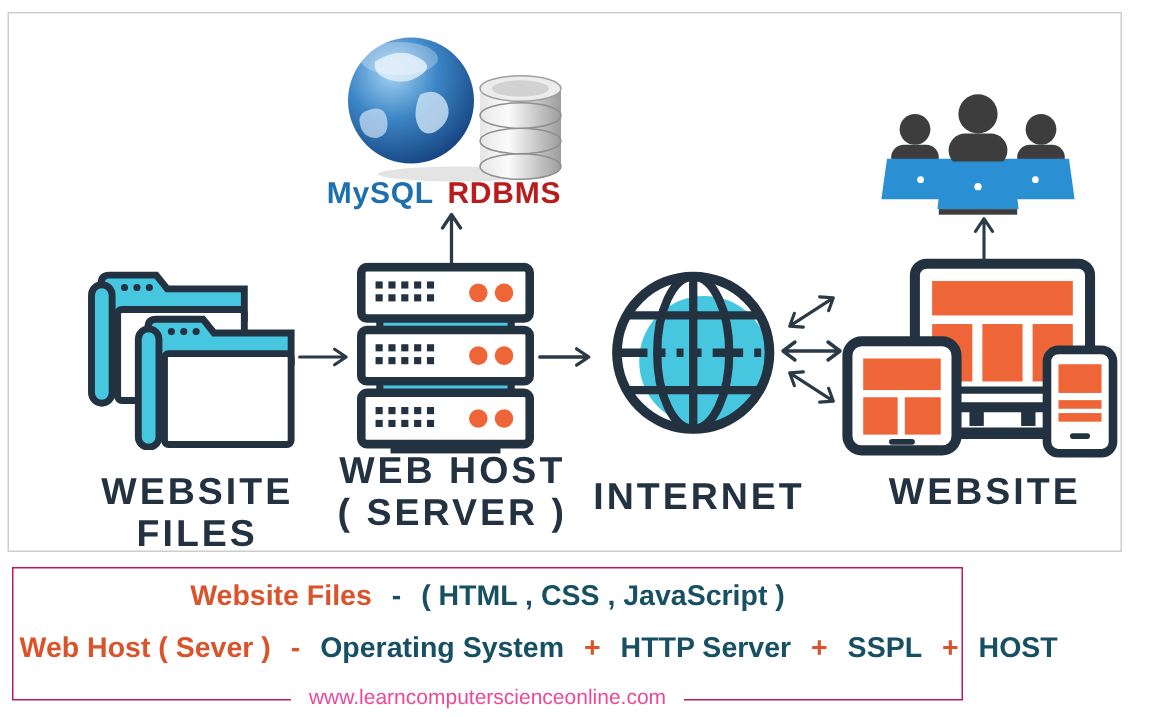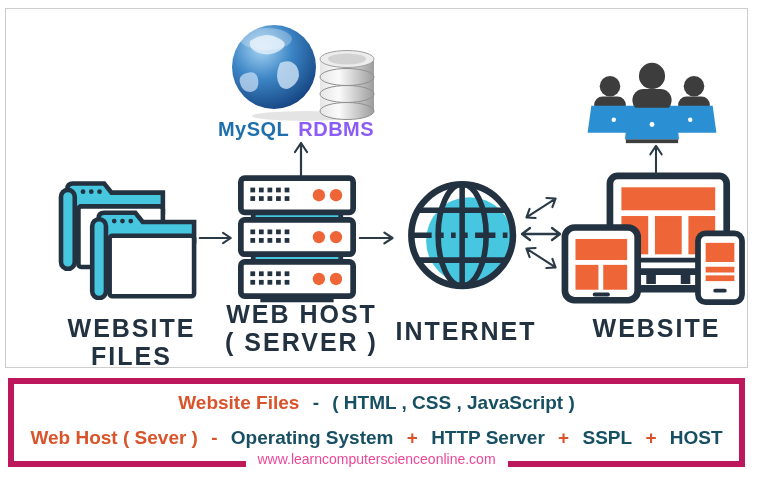--- a/index.html
+++ b/index.html
@@ -1,29 +1,29 @@
 <!DOCTYPE html>
 <html><head>
 <meta charset="utf-8">
 <style>
   * { margin:0; padding:0; box-sizing:border-box; }
   html,body { width:768px; height:478px; background:#fff;
     font-family:"Liberation Sans", sans-serif; }
   .stage { position:absolute; left:0; top:0; width:768px; height:478px; overflow:hidden; background:#fff; }
   .panel-top { position:absolute; left:5px; top:8px; width:743px; height:360px;
     background:#fff; border:1px solid #cdcdcd; }
-  .panel-bottom { position:absolute; left:8px; top:378px; width:737px; height:89px;
-    background:#fff; border:6px solid #be185d; }
+  .panel-bottom { position:absolute; left:8px; top:378px; width:634px; height:89px;
+    background:#fff; border:1px solid #be185d; }
   .abs { position:absolute; }
   .node-label { position:absolute; text-align:center; font-weight:700; color:#233240;
     font-size:25px; line-height:28px; letter-spacing:2px; white-space:nowrap; }
   .db-label { position:absolute; text-align:center; font-weight:700; font-size:20px;
     letter-spacing:.5px; white-space:nowrap; }
   .db-label .mysql { color:#1d70ad; }
-  .db-label .rdbms { color:#8b5cf6; margin-left:9px; }
+  .db-label .rdbms { color:#b91c1c; margin-left:9px; }
   .legend-row { position:absolute; left:0; width:100%; text-align:center;
     font-weight:700; font-size:19px; white-space:nowrap; }
   .legend-row span { margin:0 4px; }
   .term   { color:#d9542a; }
   .plain  { color:#174f63; }
   .accent { color:#d9542a; }
   .footer-url { position:absolute; left:50%; bottom:-6px; transform:translateX(-50%);
     background:#fff; padding:0 12px; color:#ec4899; font-size:14px; white-space:nowrap; }
   svg { display:block; }
 </style>

